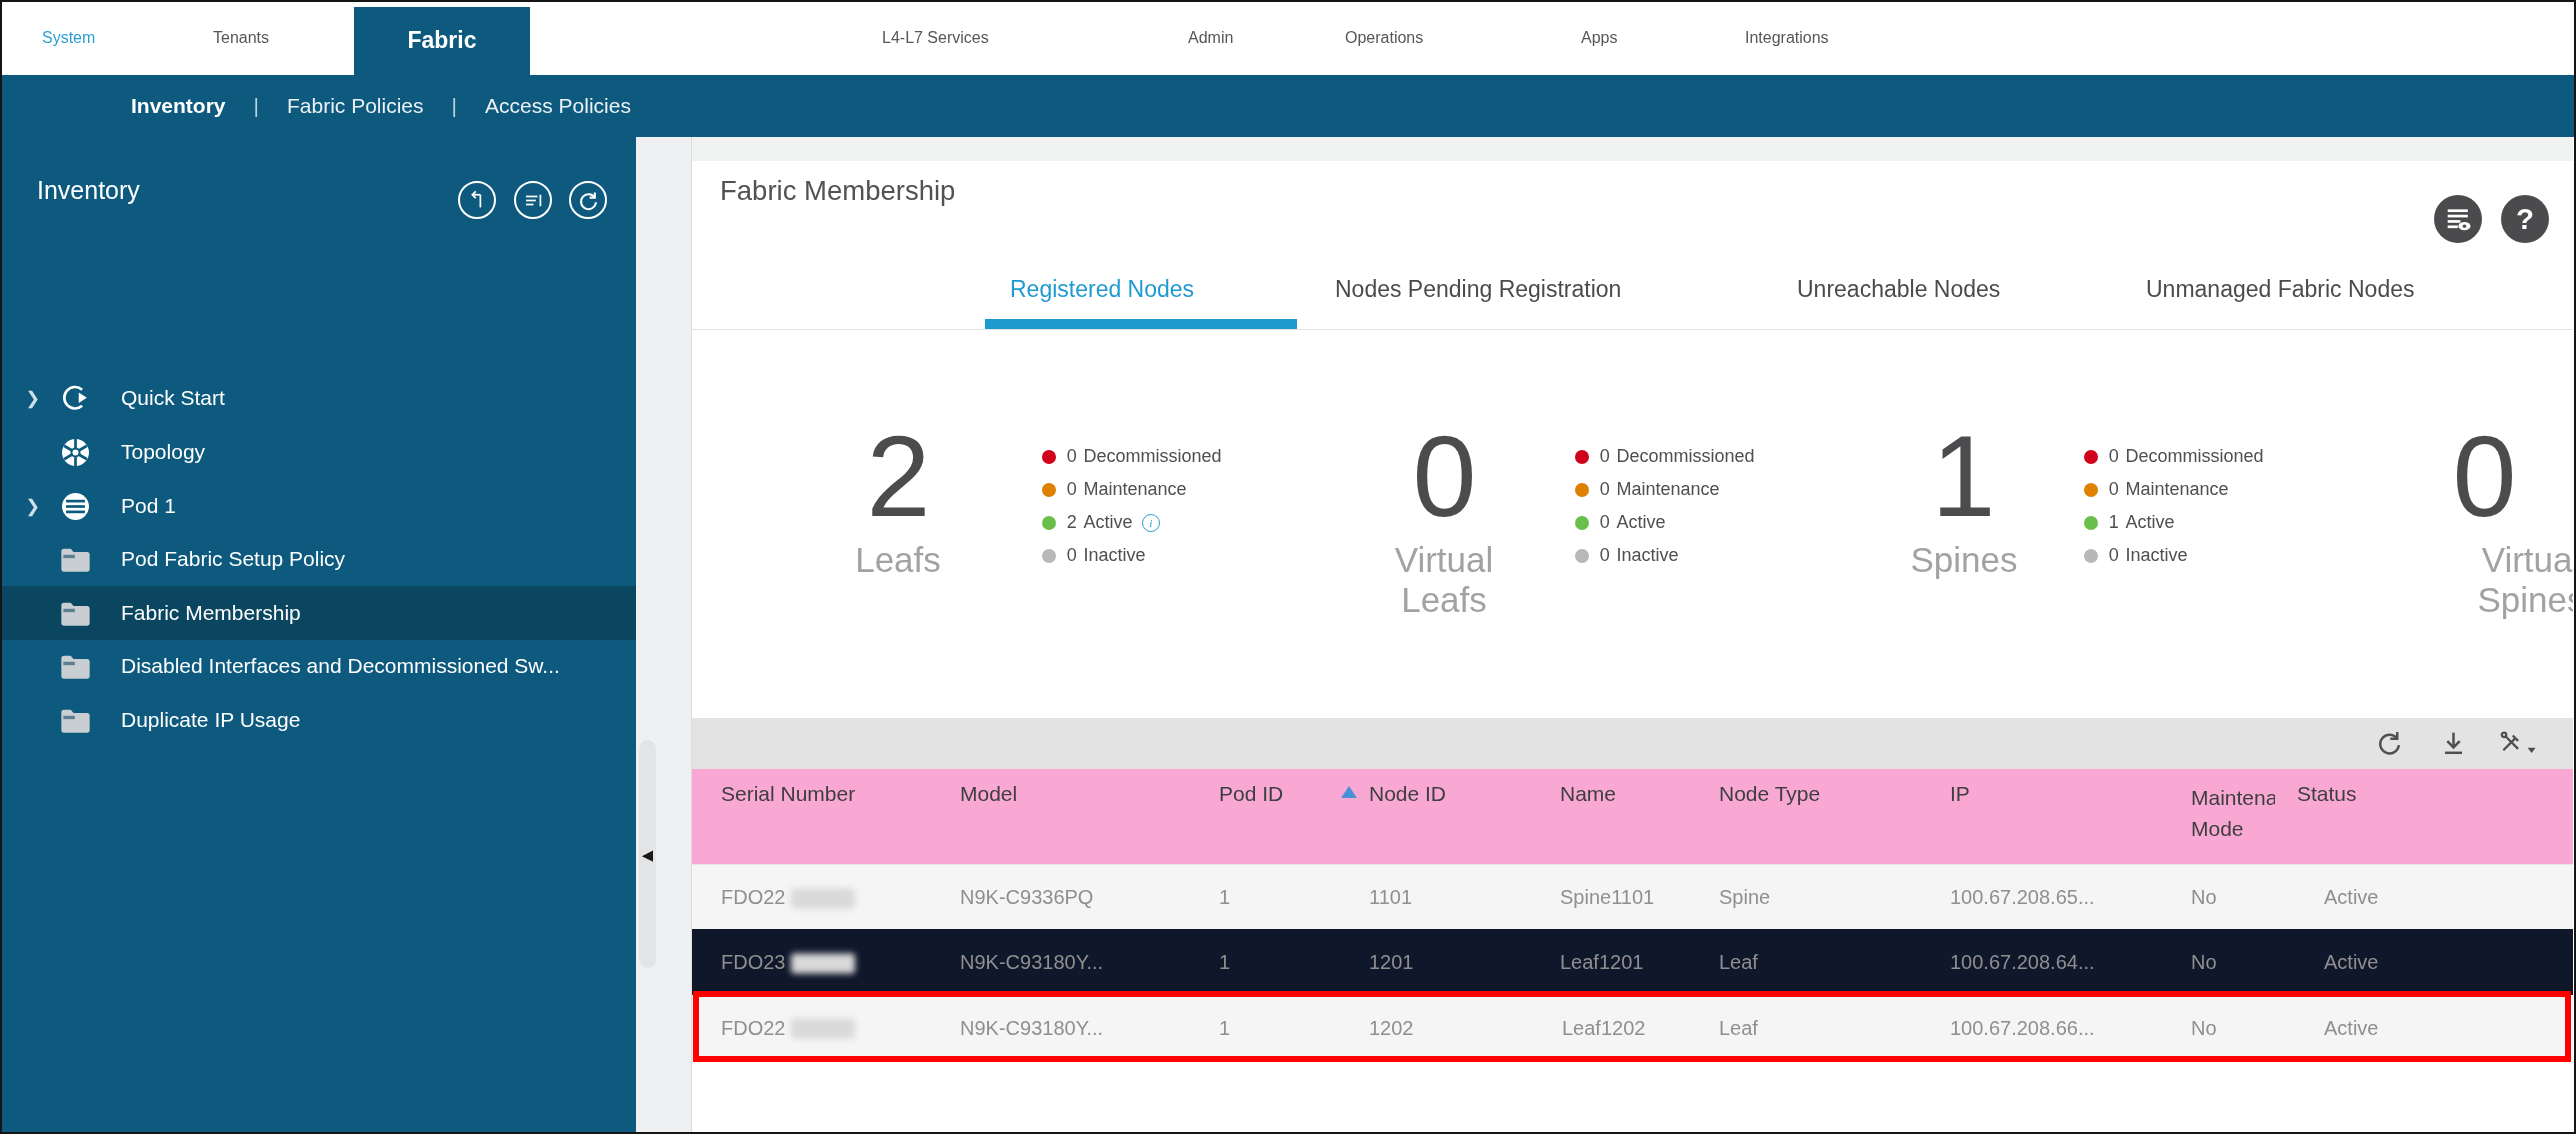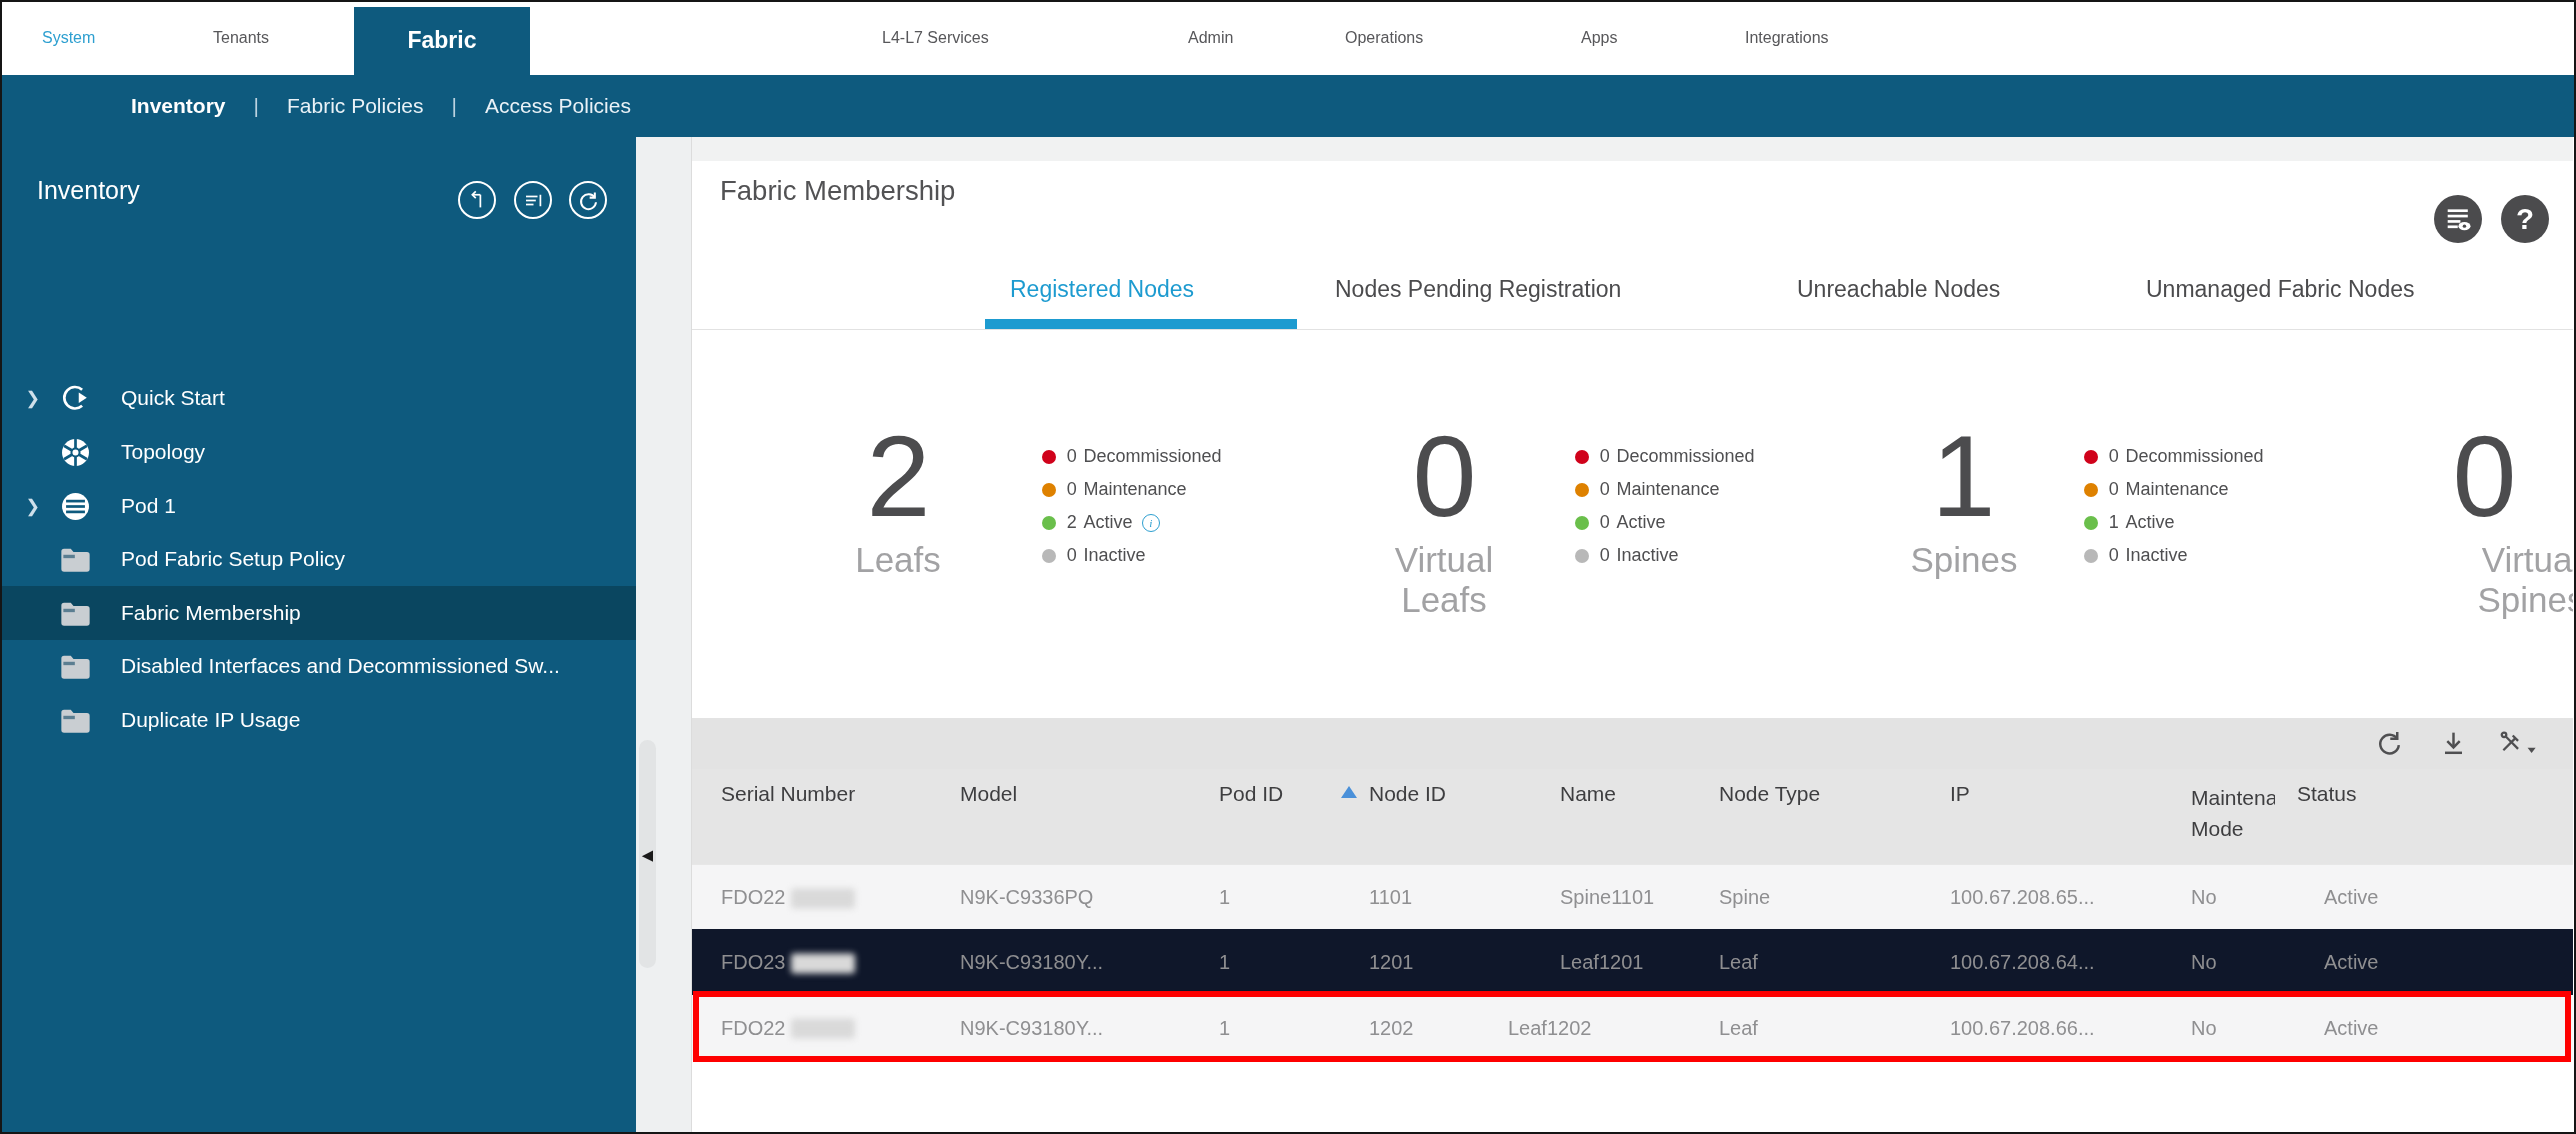--- a/index.html
+++ b/index.html
@@ -63,21 +63,21 @@
   .dot{width:14px;height:14px;border-radius:50%;margin-right:10.7px;flex:0 0 auto;}
   .lg-val{margin-right:6.7px;}
   .info-i{width:18px;height:18px;border:1.3px solid #2d9fd0;border-radius:50%;color:#2d9fd0;
           font-size:11.4px;display:inline-flex;align-items:center;justify-content:center;margin-left:9.4px;
           font-family:"Liberation Serif",serif;font-style:italic;}
 
   
   .tbl-toolbar{position:absolute;left:0;top:581px;width:1882px;height:51px;background:#e3e3e3;}
   .tb-ico{position:absolute;top:6.7px;width:38px;height:38px;display:flex;align-items:center;justify-content:center;
           cursor:pointer;color:#4f4f51;}
-  .thead{position:absolute;left:0;top:632px;width:1882px;height:95px;background:#e5e5e5;}
+  .thead{position:absolute;left:0;top:632px;width:1882px;height:95px;background:#f9a8d4;}
   .th{position:absolute;top:13.4px;font-size:21px;color:#3e3e40;cursor:pointer;}
   .th-maint{width:84px;overflow:hidden;line-height:31px;height:64px;}
   .sortarrow{position:absolute;left:-28px;top:4px;width:0;height:0;border-left:8.7px solid transparent;
              border-right:8.7px solid transparent;border-bottom:12px solid #4a90d9;}
   .thead-line{position:absolute;left:0;top:727px;width:1882px;height:1.3px;background:#e7e7e7;}
   .trow{position:absolute;left:0;width:1882px;}
   .td{position:absolute;top:50%;transform:translateY(-50%);font-size:20px;color:#8f8f91;white-space:nowrap;}
   .smudge{display:inline-block;width:64px;height:20px;background:#d9d9d9;border-radius:3.3px;
           filter:blur(3.3px);vertical-align:middle;margin-left:5.4px;}
   .red-callout{position:absolute;left:1.3px;top:854px;width:1878px;height:71px;border:6px solid #fe0000;z-index:5;}
@@ -399,21 +399,21 @@
       <div class="td" style="left:1258px">100.67.208.64...</div>
       <div class="td" style="left:1499px">No</div>
       <div class="td" style="left:1632px">Active</div>
     </div>
 
     <div class="trow" style="top:858px;height:65px;background:#f5f5f6">
       <div class="td" style="left:29px"><span>FDO22</span><span class="smudge"></span></div>
       <div class="td" style="left:268px">N9K-C93180Y...</div>
       <div class="td" style="left:527px">1</div>
       <div class="td" style="left:677px">1202</div>
-      <div class="td" style="left:816px">Leaf1202</div>
+      <div class="td" style="left:870px">Leaf1202</div>
       <div class="td" style="left:1027px">Leaf</div>
       <div class="td" style="left:1258px">100.67.208.66...</div>
       <div class="td" style="left:1499px">No</div>
       <div class="td" style="left:1632px">Active</div>
     </div>
 
     <div class="red-callout"></div>
   </div>
 
   <div class="frame"></div>

